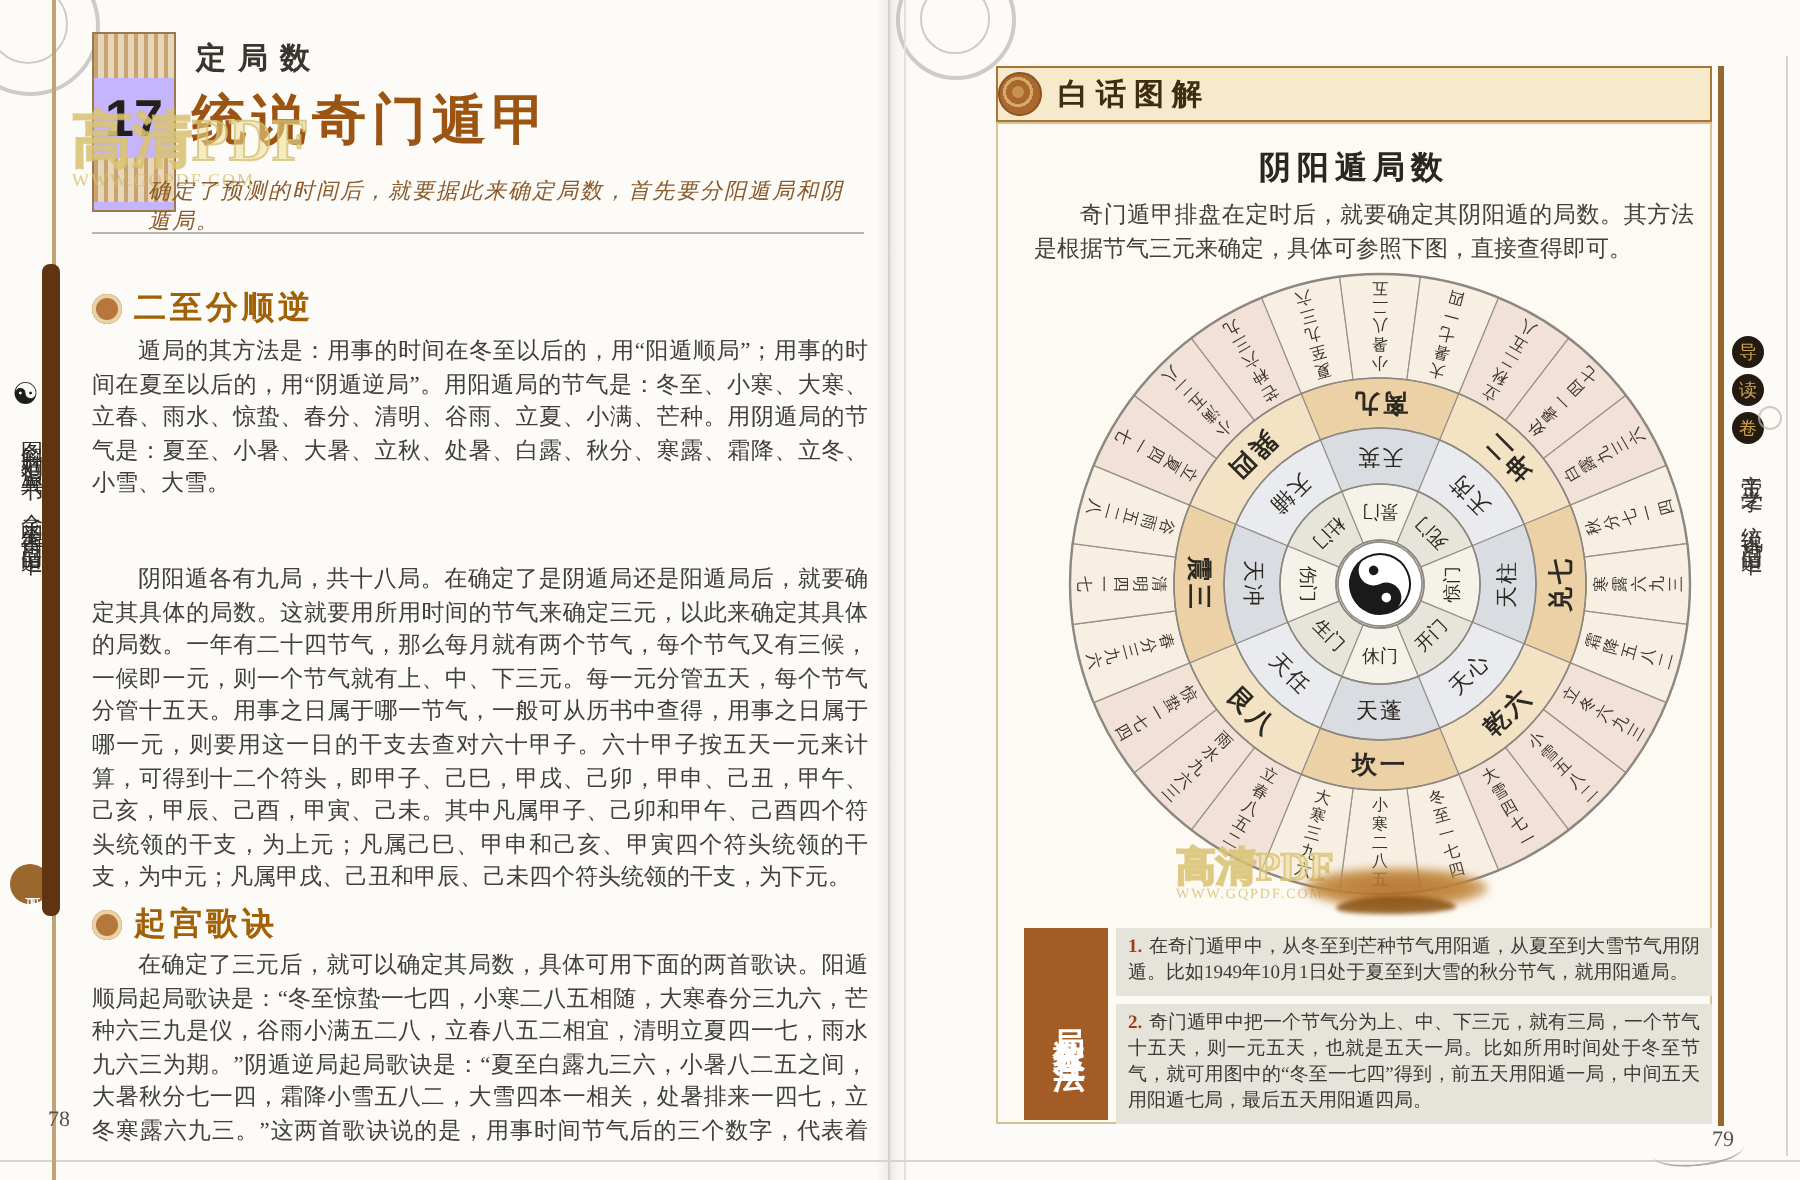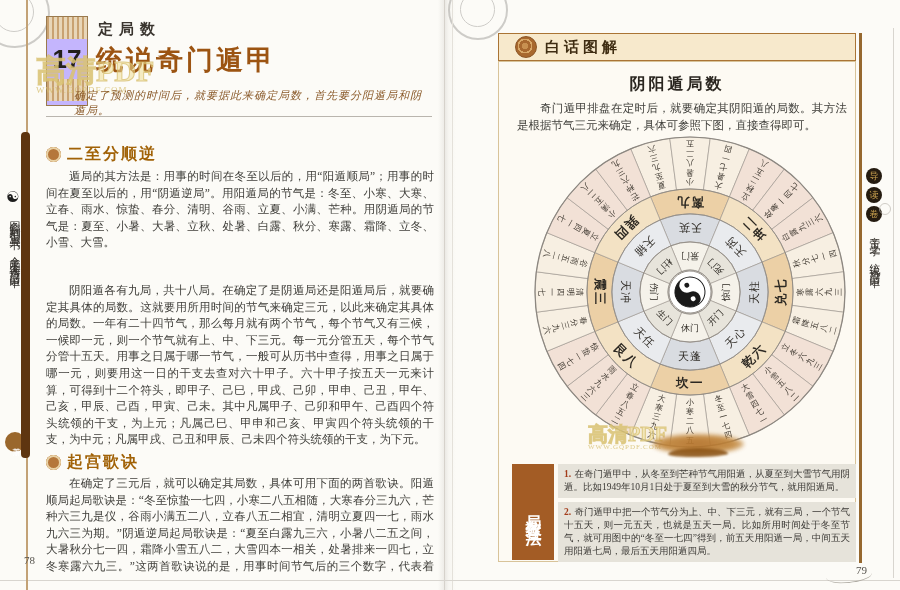--- a/index.html
+++ b/index.html
@@ -52,21 +52,21 @@
   .sec-head{display:flex;align-items:center;gap:6px;font-size:16px;font-weight:bold;
     color:#a16207;letter-spacing:2px;}
   .coin{width:15px;height:15px;border-radius:50%;background:#b5773b;flex:0 0 15px;
     box-shadow:inset 0 0 0 2px #e9d2a6,inset 0 0 0 4px #b5773b;}
   .body-text{width:388px;font-size:11.5px;line-height:16.6px;text-align:justify;
     text-indent:2em;color:#41403c;}
   .pagenum{font-size:11px;color:#55524c;}
 
   
   .tab{left:498px;top:33px;width:358px;height:28px;background:#f7e9cc;border:1.5px solid #aa7434;
-    box-sizing:border-box;display:flex;align-items:center;gap:8px;padding-left:16px;}
+    box-sizing:border-box;display:flex;align-items:center;gap:8px;padding-left:0;}
   .tab-icon{width:20px;height:20px;border-radius:50%;border:1px solid #8a5424;
     background:radial-gradient(circle at 45% 45%,#c89050 0 3px,#a8682e 3px 6px,#d8a868 6px 7.5px,#a8682e 7.5px);}
   .tab-label{font-size:15px;font-weight:bold;color:#3f2d12;letter-spacing:4px;}
   .content-box{left:498px;top:61px;width:358px;height:501px;border:1px solid #d8c399;
     box-sizing:border-box;background:#fdfaf3;}
   .fig-title{left:498px;top:74px;width:358px;text-align:center;font-size:16px;font-weight:bold;
     color:#2a2620;letter-spacing:3px;}
   .fig-intro{left:517px;top:100px;width:330px;font-size:11.5px;line-height:17px;
     text-align:justify;text-indent:2em;color:#41403c;}
 

